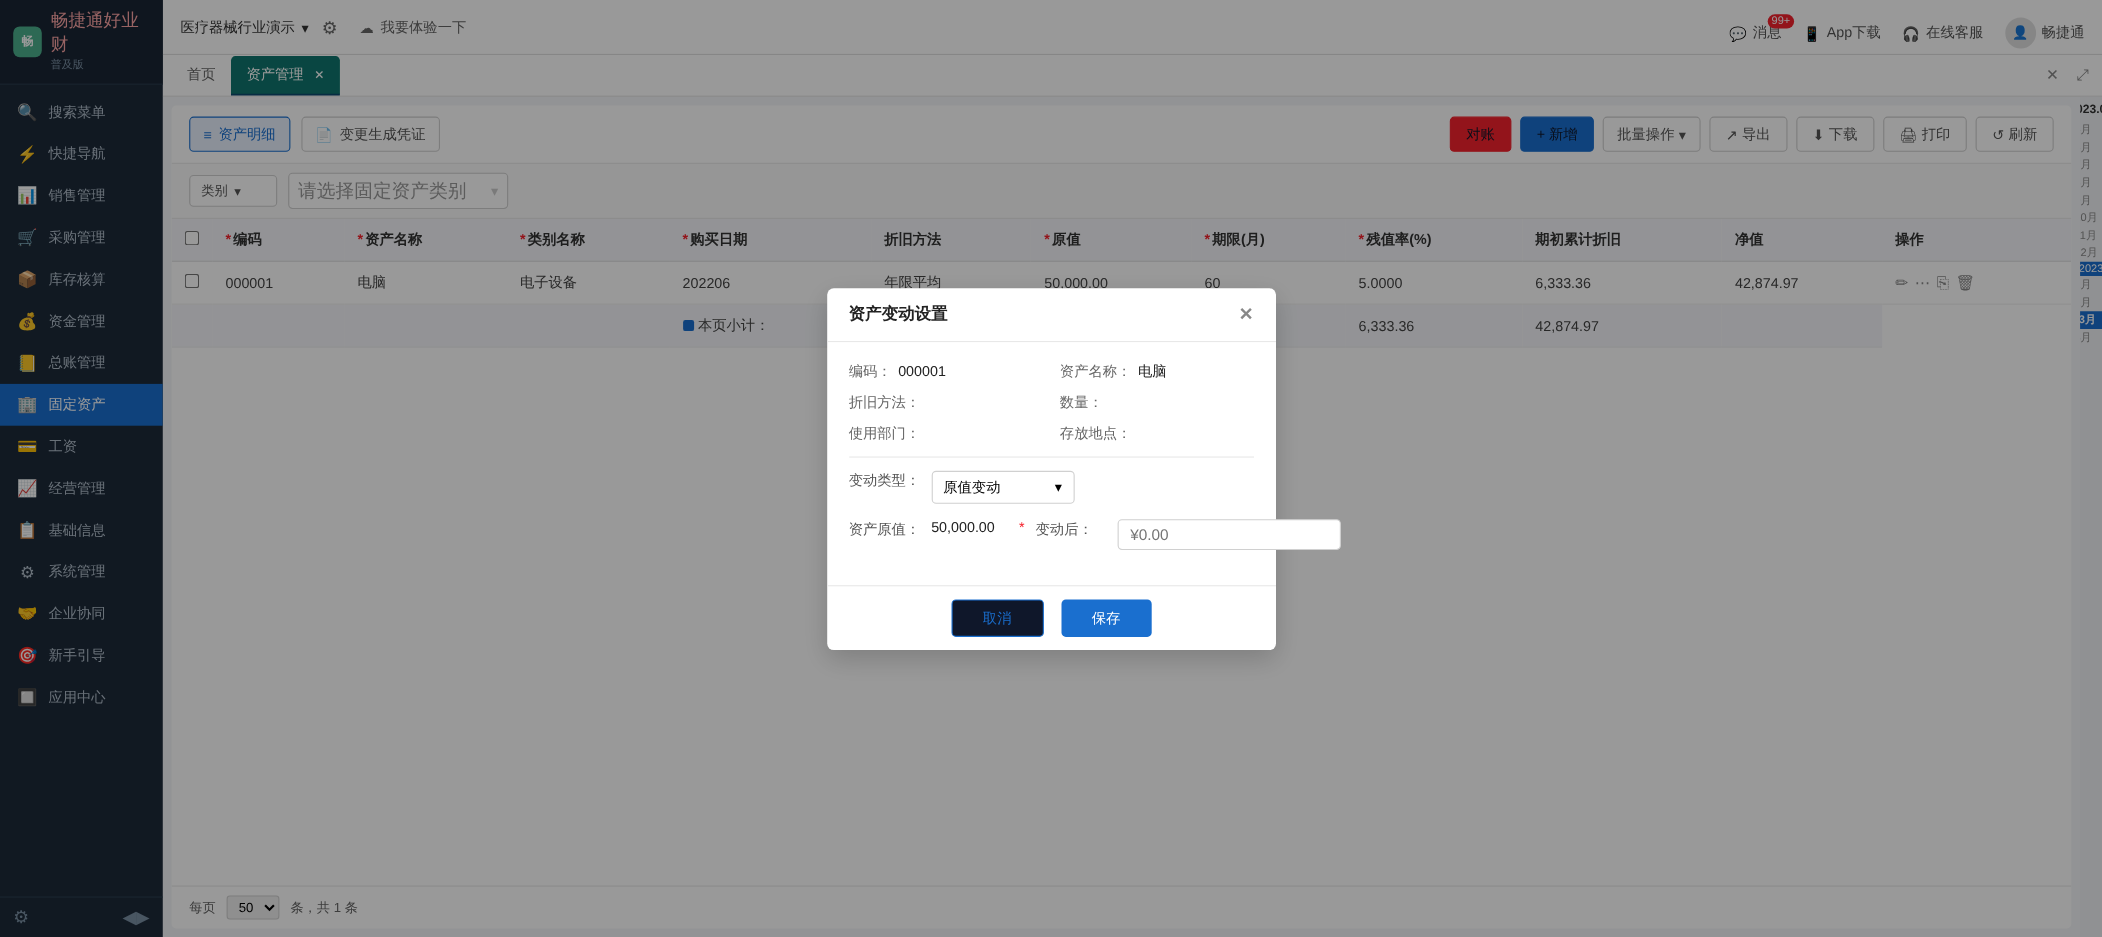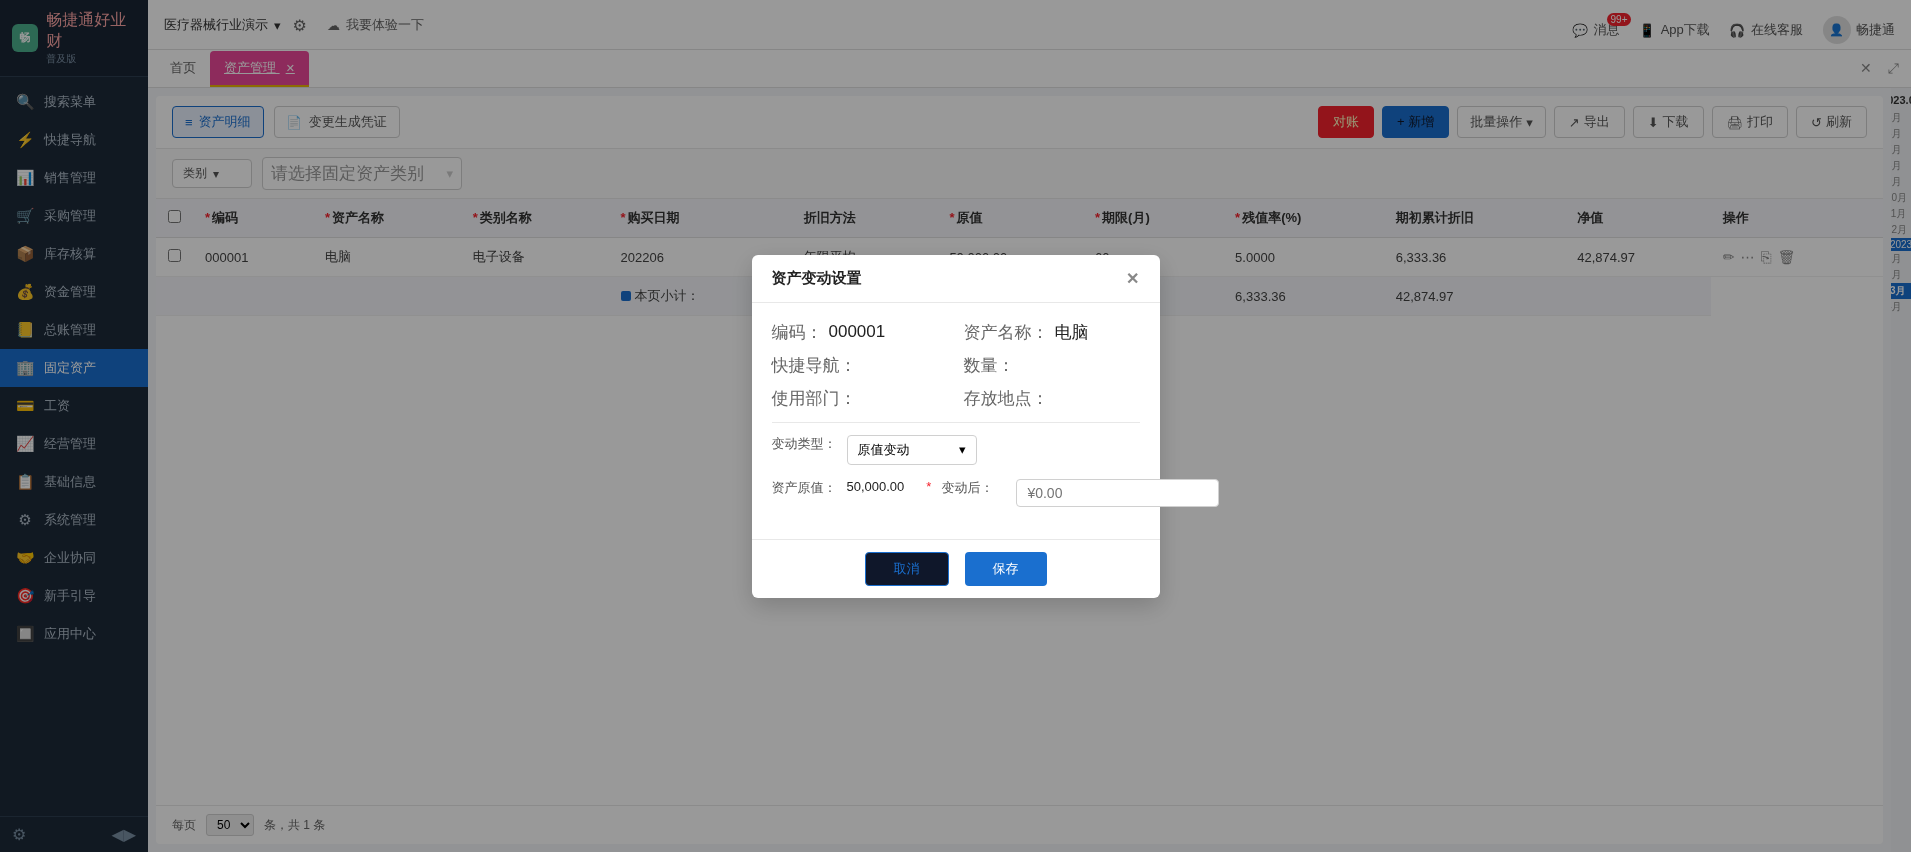--- a/index.html
+++ b/index.html
@@ -110,25 +110,24 @@
       height: 38px;
     }
     .tab-item {
       padding: 8px 14px;
       cursor: pointer;
       font-size: 13px;
       color: #666;
       border-bottom: 2px solid transparent;
     }
     .tab-item.active {
-      background: #ec4899;
+      background: #0f766e;
       color: #fff;
       border-radius: 4px 4px 0 0;
-      border-bottom: 2px solid #eab308;
-      text-decoration: underline;
+      border-bottom: 2px solid #0c4a6e;
     }
     .tab-close { margin-left: 6px; font-size: 11px; cursor: pointer; }
     .tab-bar-right { margin-left: auto; display: flex; gap: 8px; }
     .tab-bar-icon { cursor: pointer; color: #888; font-size: 14px; padding: 4px; }
 
     
     .page-content {
       flex: 1;
       display: flex;
       overflow: hidden;
@@ -162,21 +161,21 @@
     .toolbar-tab.active {
       background: #e8f0fe; border-color: #1a6fcf; color: #1a6fcf;
     }
     .toolbar-right { margin-left: auto; display: flex; gap: 8px; align-items: center; }
     .btn {
       padding: 6px 14px; border: 1px solid #d0d0d0; border-radius: 4px;
       cursor: pointer; font-size: 13px; background: #fff; color: #555;
       display: flex; align-items: center; gap: 4px;
     }
     .btn-primary { background: #1a6fcf; color: #0f172a; border-color: #1a6fcf; }
-    .btn-danger { background: #f5222d; color: #fef9c3; border-color: #f5222d; }
+    .btn-danger { background: #f5222d; color: #0f172a; border-color: #f5222d; }
     .btn-batch {
       background: #fff; border: 1px solid #d0d0d0; color: #555;
       padding: 6px 12px; border-radius: 4px; cursor: pointer; font-size: 13px;
       display: flex; align-items: center; gap: 4px;
     }
 
     
     .filter-row {
       display: flex; align-items: center; gap: 10px;
       padding: 8px 16px; border-bottom: 1px solid #e8e8e8; background: #fafafa;
@@ -245,21 +244,21 @@
       border-bottom: 1px solid #e8e8e8;
       display: flex; align-items: center; justify-content: space-between;
       font-size: 15px; font-weight: 600; color: #222;
     }
     .modal-close { cursor: pointer; color: #888; font-size: 16px; }
     .modal-body { padding: 18px 20px; }
     .modal-row {
       display: grid; grid-template-columns: 1fr 1fr;
       gap: 8px 16px; margin-bottom: 10px;
     }
-    .modal-field { display: flex; align-items: center; gap: 6px; font-size: 17px; }
+    .modal-field { display: flex; align-items: center; gap: 6px; font-size: 13px; }
     .modal-label { color: #666; white-space: nowrap; }
     .modal-value { color: #222; }
     .modal-divider { border: none; border-top: 1px solid #e8e8e8; margin: 12px 0; }
     .modal-form-row {
       display: flex; align-items: flex-start; gap: 10px; margin-bottom: 14px; font-size: 13px;
     }
     .modal-form-label { color: #555; min-width: 65px; }
     .modal-select-wrap {
       display: flex; align-items: center; gap: 20px;
       border: 1px solid #d0d0d0; border-radius: 4px; padding: 5px 10px;
@@ -584,21 +583,21 @@
           <span class="modal-value">000001</span>
         </div>
         <div class="modal-field">
           <span class="modal-label">资产名称：</span>
           <span class="modal-value">电脑</span>
         </div>
       </div>
 
       <div class="modal-row">
         <div class="modal-field">
-          <span class="modal-label">快捷导航：</span>
+          <span class="modal-label">折旧方法：</span>
           <span class="modal-value"></span>
         </div>
         <div class="modal-field">
           <span class="modal-label">数量：</span>
           <span class="modal-value"></span>
         </div>
       </div>
 
       <div class="modal-row">
         <div class="modal-field">

